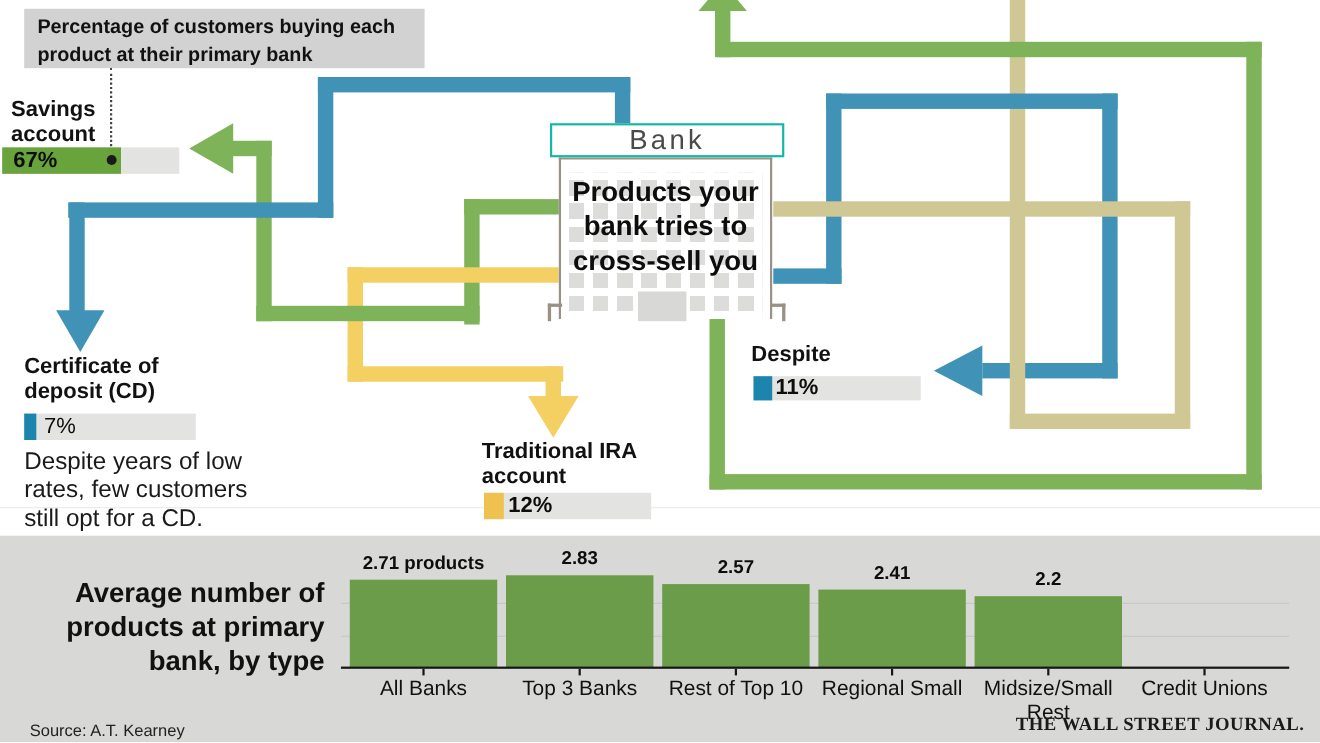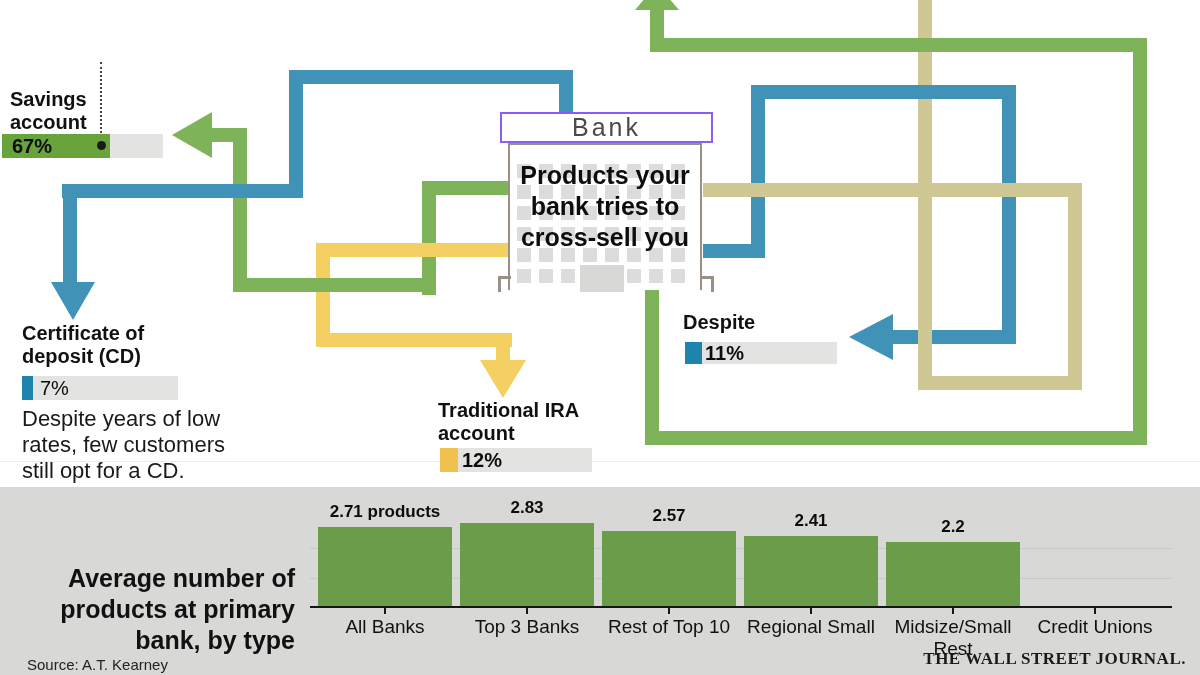--- a/index.html
+++ b/index.html
@@ -8,21 +8,21 @@
 
   
   .seg{position:absolute;z-index:1;}
   .z2{z-index:2;} .z3{z-index:3;}
   .green{background:#7fb35a;} .blue{background:#4092b6;}
   .tan{background:#cfc894;} .yellow{background:#f4cf62;}
   .ah{position:absolute;width:0;height:0;z-index:2;}
 
   
   .bank-sign{position:absolute;left:500px;top:112px;width:213px;height:31px;background:#fff;
-             border:2px solid #8b5cf6;box-sizing:border-box;z-index:6;
+             border:2px solid #14b8a6;box-sizing:border-box;z-index:6;
              display:flex;align-items:center;justify-content:center;
              font-size:25px;letter-spacing:3px;color:#4a4a4a;}
   .bank-facade{position:absolute;left:508px;top:143px;width:194px;height:147px;background:#fff;
                border-left:2.5px solid #9a9186;border-right:2.5px solid #9a9186;border-top:2px solid #9a9186;
                box-sizing:border-box;z-index:5;}
   .bank-windows{position:absolute;left:7px;right:7px;top:12px;bottom:0;
       background-image:
         repeating-linear-gradient(180deg,#fff 0 7px,rgba(0,0,0,0) 7px 21px),
         repeating-linear-gradient(90deg,#dcdcda 0 14px,#fff 14px 22px);}
   .bank-door{position:absolute;left:70px;top:120px;width:44px;height:27px;background:#d8d8d6;}
@@ -42,21 +42,21 @@
   .pnote{position:absolute;font-size:22px;line-height:26px;white-space:pre-line;color:#1a1a1a;z-index:6;}
   .pbar{position:absolute;height:24px;background:#e3e3e1;z-index:6;}
   .pbar .fill{position:absolute;left:0;top:0;bottom:0;}
   .pbar .val{position:absolute;top:50%;transform:translateY(-50%);font-size:20px;font-weight:700;color:#0d0d0d;}
   .fill-green{background:#68a33c;} .fill-blue{background:#1d84ae;} .fill-yellow{background:#efc14e;}
 
   
   .hairline{position:absolute;left:0;top:461px;width:1200px;height:1px;background:#ececea;}
   .panel{position:absolute;left:0;top:487px;width:1200px;height:188px;background:#d8d8d7;}
   .chart-title{position:absolute;left:40px;top:524px;width:255px;text-align:right;
-               font-size:25px;line-height:31px;font-weight:700;white-space:pre-line;z-index:6;margin-top:39px;}
+               font-size:25px;line-height:31px;font-weight:700;white-space:pre-line;z-index:6;}
   .gridline{position:absolute;left:310px;width:862px;height:1px;background:#c8c8c6;z-index:6;}
   .baseline{position:absolute;left:310px;top:606px;width:862px;height:2px;background:#161616;z-index:8;}
   .tick{position:absolute;top:608px;width:2px;height:6px;background:#161616;z-index:8;}
   .plot{position:absolute;left:318px;top:497px;width:852px;height:110px;z-index:7;padding-left:38px;}
   .bar-group{position:absolute;bottom:0;width:134px;display:flex;flex-direction:column;
              align-items:center;justify-content:flex-end;}
   .bar-value{font-size:17px;font-weight:700;margin-bottom:5px;color:#0d0d0d;}
   .bar{width:134px;background:#6a9c4a;}
   .cat-label{position:absolute;top:616px;width:142px;text-align:center;font-size:19px;line-height:22px;
              color:#111;white-space:pre-line;z-index:7;}
@@ -128,20 +128,22 @@
   </div>
   <div class="foot" style="left:498px;top:276px;width:13px;height:3px"></div>
   <div class="foot" style="left:498px;top:276px;width:3px;height:16px"></div>
   <div class="foot" style="left:701px;top:276px;width:13px;height:3px"></div>
   <div class="foot" style="left:711px;top:276px;width:3px;height:16px"></div>
   <div class="bank-sign">Bank</div>
   <div class="bank-headline">Products your
 bank tries to
 cross-sell you</div>
 
+  <div class="note-box">Percentage of customers buying each
+product at their primary bank</div>
   <div class="leader"></div>
   <div class="leader-dot"></div>
 
   <div class="plabel" style="left:10px;top:88px">Savings
 account</div>
   <div class="pbar" style="left:2px;top:134px;width:161px">
     <div class="fill fill-green" style="width: 67%;"></div>
     <div class="val" style="left:10px">67%</div>
   </div>
 

